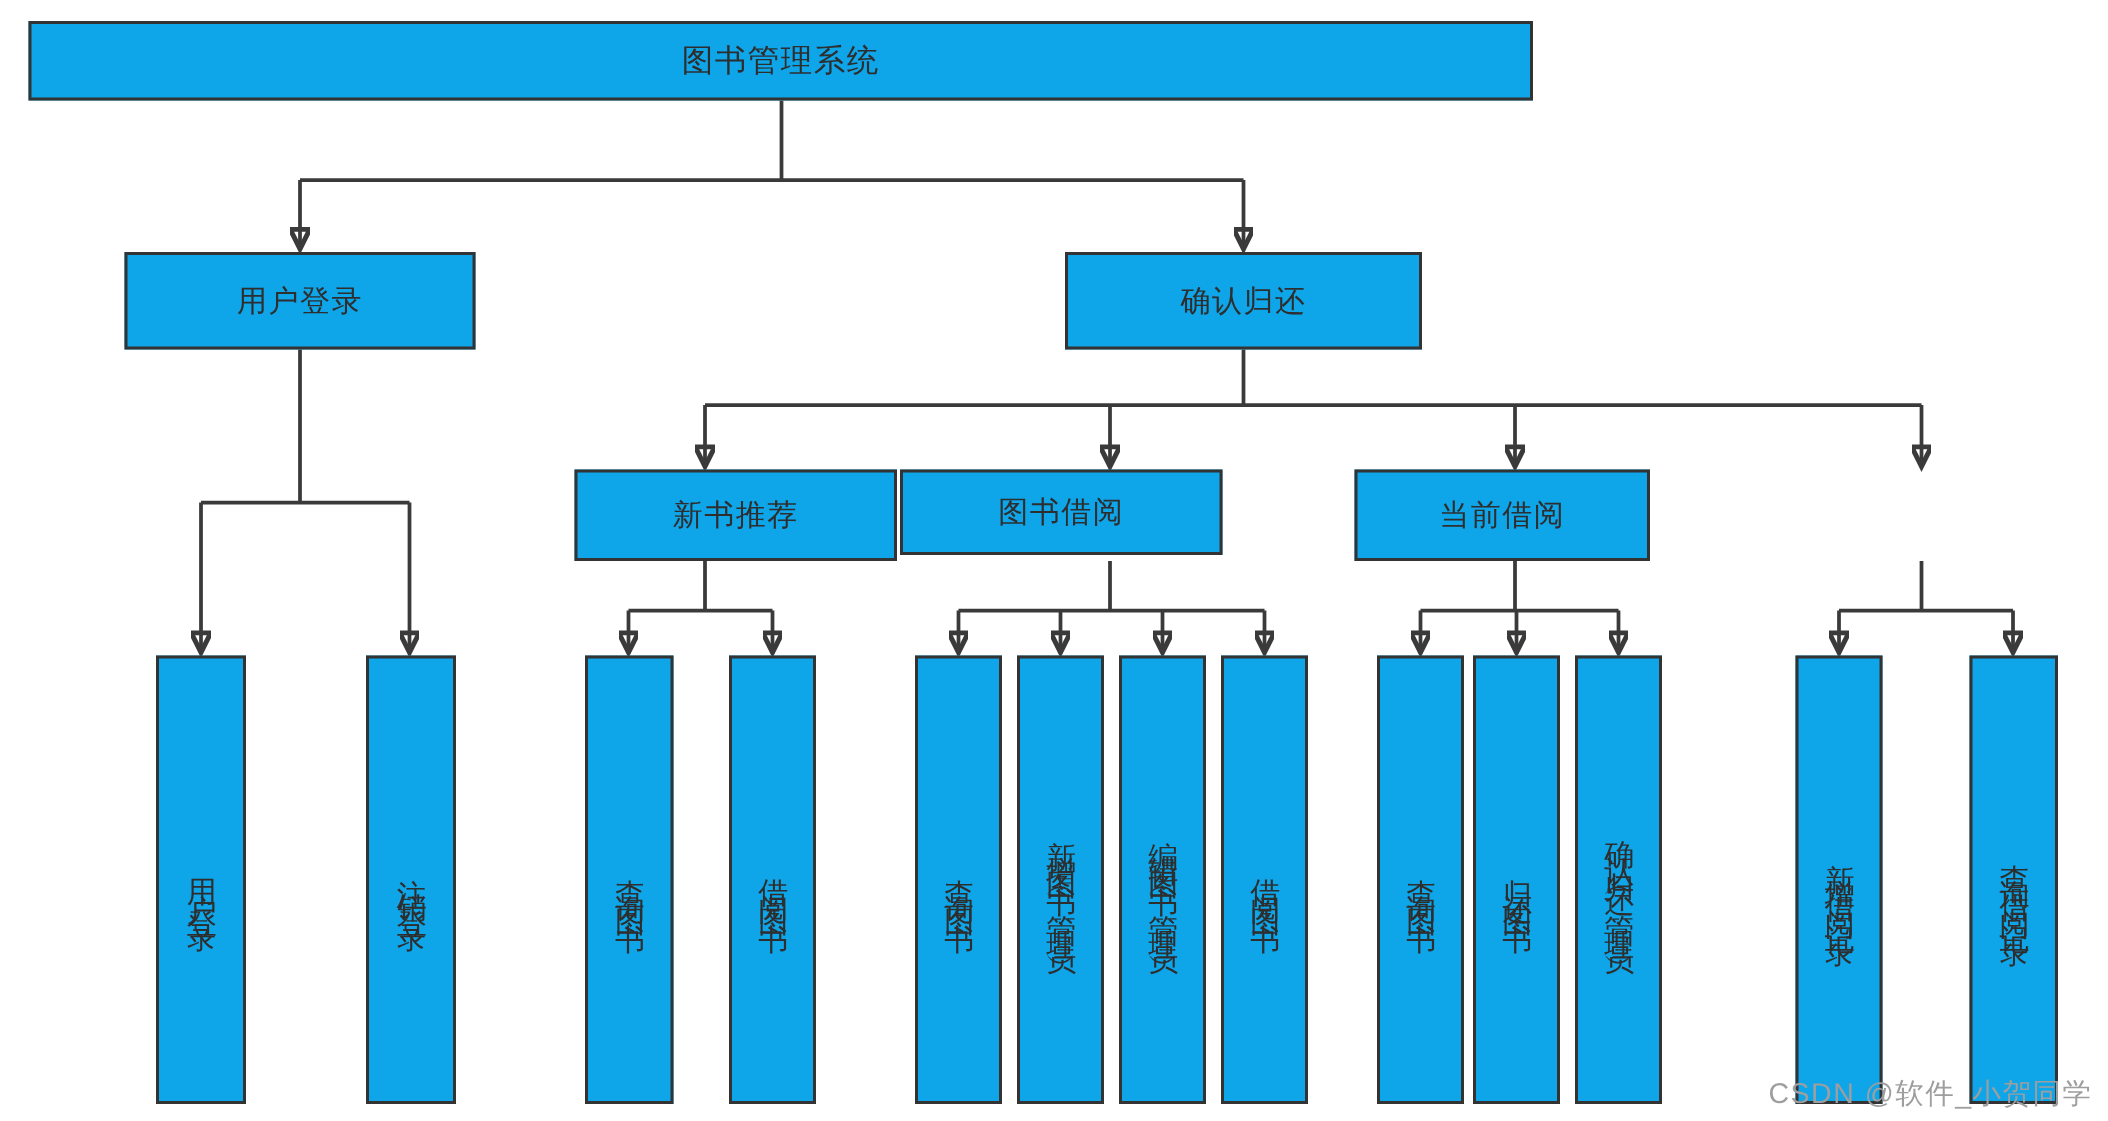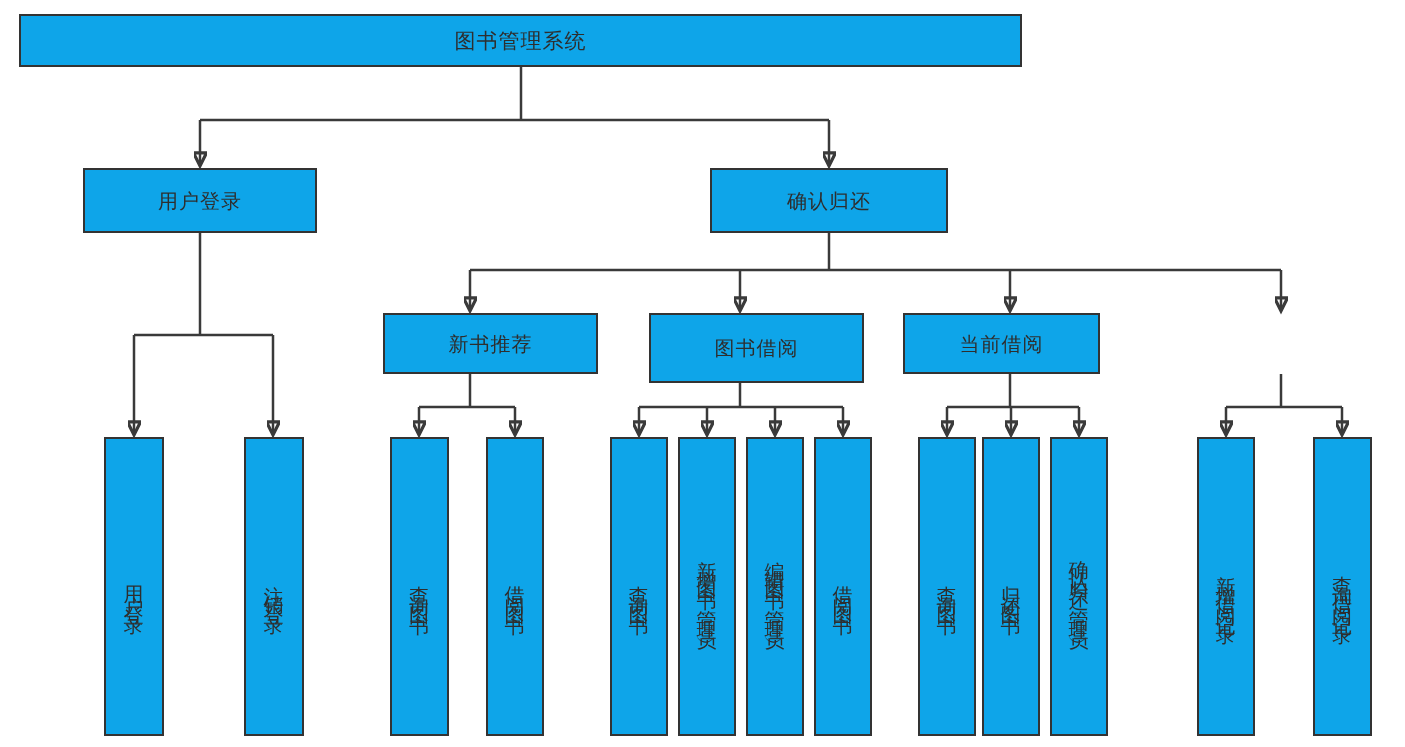--- a/index.html
+++ b/index.html
@@ -114,35 +114,36 @@
     <path d="M1226 407 V433" marker-end="url(#arw)"></path>
     <path d="M1342 407 V433" marker-end="url(#arw)"></path>
   </svg>
 
   <div class="node root-box" style="left:19px; top:14px; width:1003px; height:53px;">图书管理系统</div>
 
   <div class="node" style="left:83px; top:168px; width:234px; height:65px;">用户登录</div>
   <div class="node" style="left:710px; top:168px; width:238px; height:65px;">确认归还</div>
 
   <div class="node" style="left:363px; top:313px; width:215px; height:61px;margin-left:20px;">新书推荐</div>
-  <div class="node" style="left:649px; top:313px; width:215px; height:70px;">图书借阅</div>
+  <div class="node" style="left:600px; top:313px; width:215px; height:57px;">图书借阅</div>
   <div class="node" style="left:903px; top:313px; width:197px; height:61px;">当前借阅</div>
 
   <div class="node vert" style="left:104px; top:437px; width:60px; height:299px;">用户登录</div>
   <div class="node vert" style="left:244px; top:437px; width:60px; height:299px;">注销登录</div>
 
   <div class="node vert" style="left:390px; top:437px; width:59px; height:299px;">查询图书</div>
   <div class="node vert" style="left:486px; top:437px; width:58px; height:299px;">借阅图书</div>
 
   <div class="node vert" style="left:610px; top:437px; width:58px; height:299px;">查询图书</div>
   <div class="node vert" style="left:678px; top:437px; width:58px; height:299px;">新增图书（管理员）</div>
   <div class="node vert" style="left:746px; top:437px; width:58px; height:299px;">编辑图书（管理员）</div>
   <div class="node vert" style="left:814px; top:437px; width:58px; height:299px;">借阅图书</div>
 
   <div class="node vert" style="left:918px; top:437px; width:58px; height:299px;">查询图书</div>
   <div class="node vert" style="left:982px; top:437px; width:58px; height:299px;">归还图书</div>
   <div class="node vert" style="left:1050px; top:437px; width:58px; height:299px;">确认归还（管理员）</div>
 
   <div class="node vert" style="left:1197px; top:437px; width:58px; height:299px;">新增借阅记录</div>
   <div class="node vert" style="left:1313px; top:437px; width:59px; height:299px;">查询借阅记录</div>
 
+  <div class="watermark">CSDN @软件_小贺同学</div>
 
 </div>
 
 </body></html>

